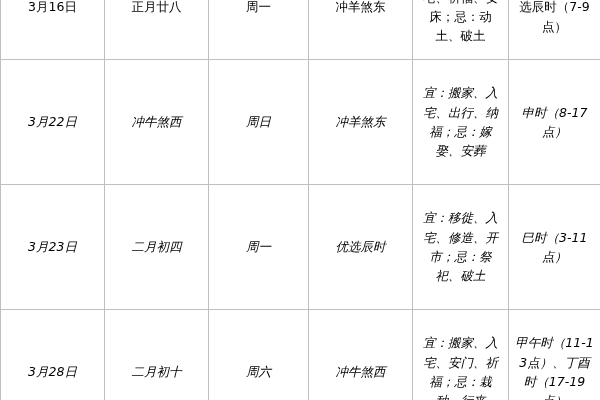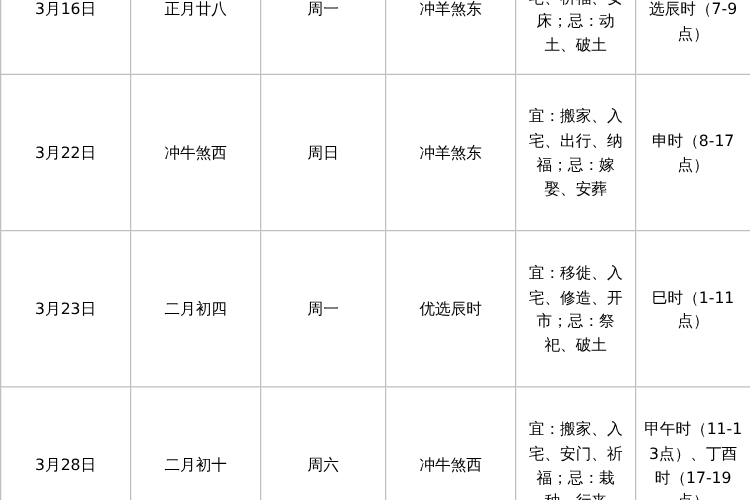--- a/index.html
+++ b/index.html
@@ -41,21 +41,21 @@
   td.cell-date,
   td.cell-lunar,
   td.cell-week,
   td.cell-clash {
     white-space: nowrap;
   }
   td.cell-yiji,
   td.cell-hour {
     text-align: center;
   }
-  tr.row-tall td { height: 112px; }
+  tr.row-tall td { height: 112px; font-style: italic; }
   tr.row-clipped td { height: 92px; }
 </style>
 </head>
 <body>
 
 <table id="almanac-table">
   <colgroup>
     <col class="c-date">
     <col class="c-lunar">
     <col class="c-week">
@@ -79,21 +79,21 @@
       <td class="cell-clash">冲羊煞东</td>
       <td class="cell-yiji">宜：搬家、入宅、出行、纳福；忌：嫁娶、安葬</td>
       <td class="cell-hour">申时（8-17点）</td>
     </tr>
     <tr class="row-tall">
       <td class="cell-date">3月23日</td>
       <td class="cell-lunar">二月初四</td>
       <td class="cell-week">周一</td>
       <td class="cell-clash">优选辰时</td>
       <td class="cell-yiji">宜：移徙、入宅、修造、开市；忌：祭祀、破土</td>
-      <td class="cell-hour">巳时（1-11点）</td>
+      <td class="cell-hour">巳时（3-11点）</td>
     </tr>
     <tr class="row-tall">
       <td class="cell-date">3月28日</td>
       <td class="cell-lunar">二月初十</td>
       <td class="cell-week">周六</td>
       <td class="cell-clash">冲牛煞西</td>
       <td class="cell-yiji">宜：搬家、入宅、安门、祈福；忌：栽种、行丧</td>
       <td class="cell-hour">甲午时（11-13点）、丁酉时（17-19点）</td>
     </tr>
 

